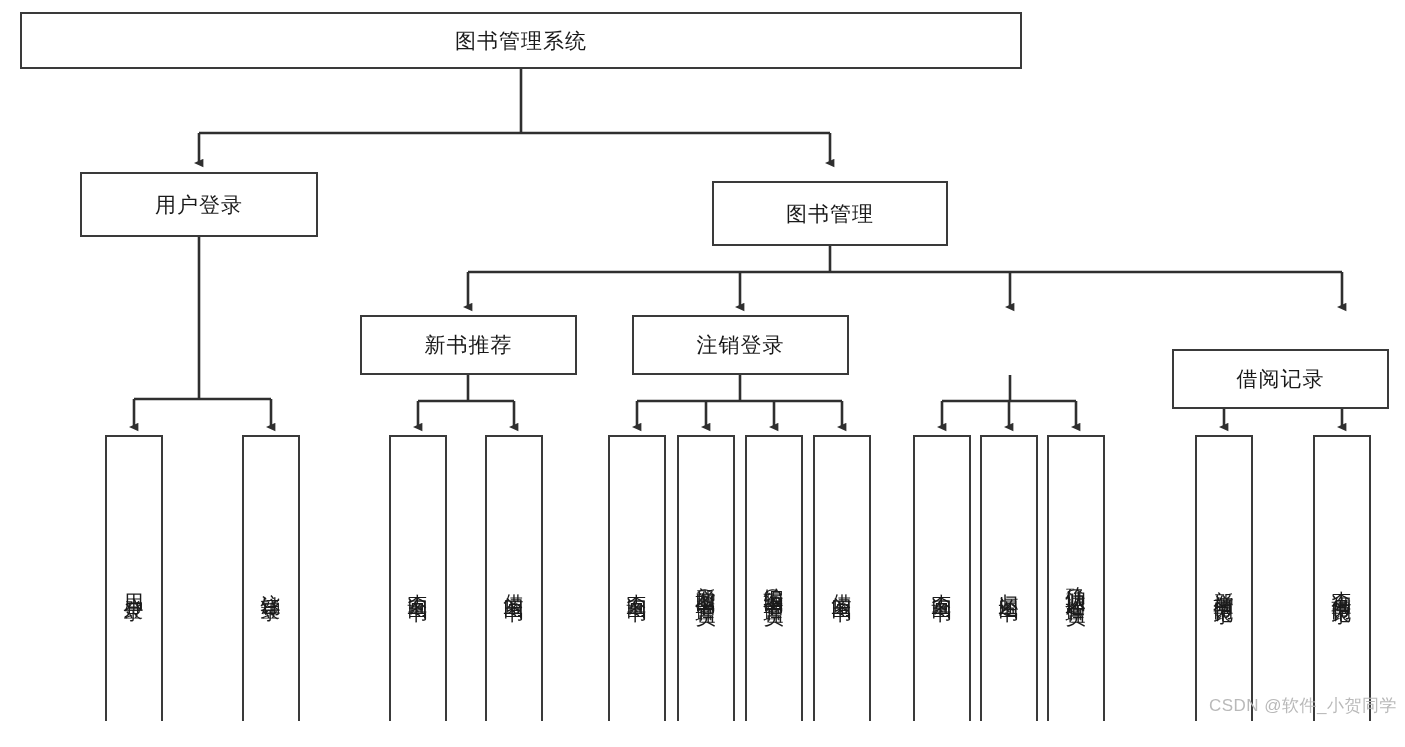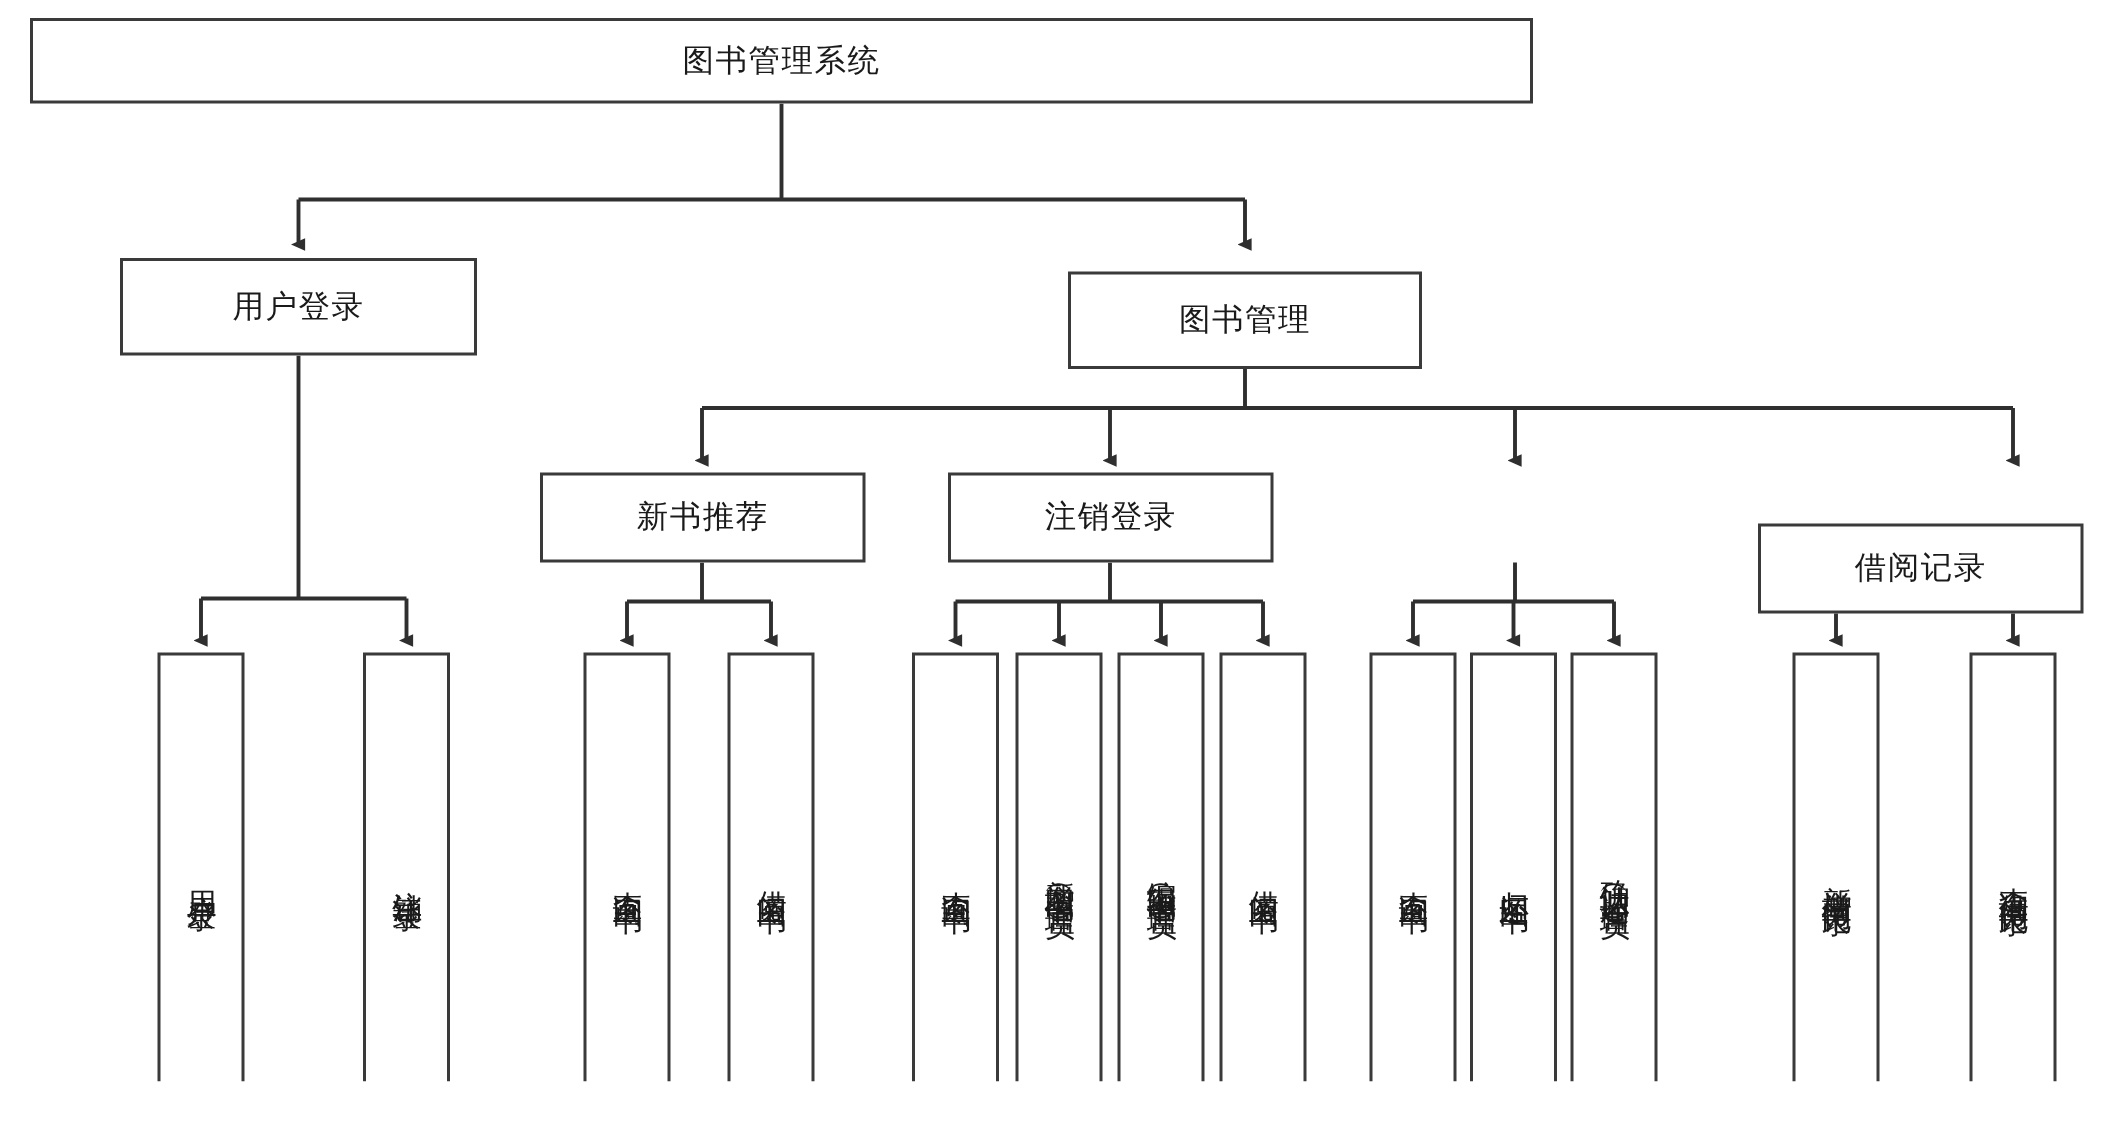--- a/index.html
+++ b/index.html
@@ -185,13 +185,14 @@
     <span class="lbl">确认归还（管理员）</span>
   </div>
 
   <div class="node leaf" style="left:1195px; top:435px; width:58px; height:298px;">
     <span class="lbl">新增借阅记录</span>
   </div>
   <div class="node leaf" style="left:1313px; top:435px; width:58px; height:298px;">
     <span class="lbl">查询借阅记录</span>
   </div>
 
+  <div class="watermark">CSDN @软件_小贺同学</div>
 </div>
 
 </body></html>

